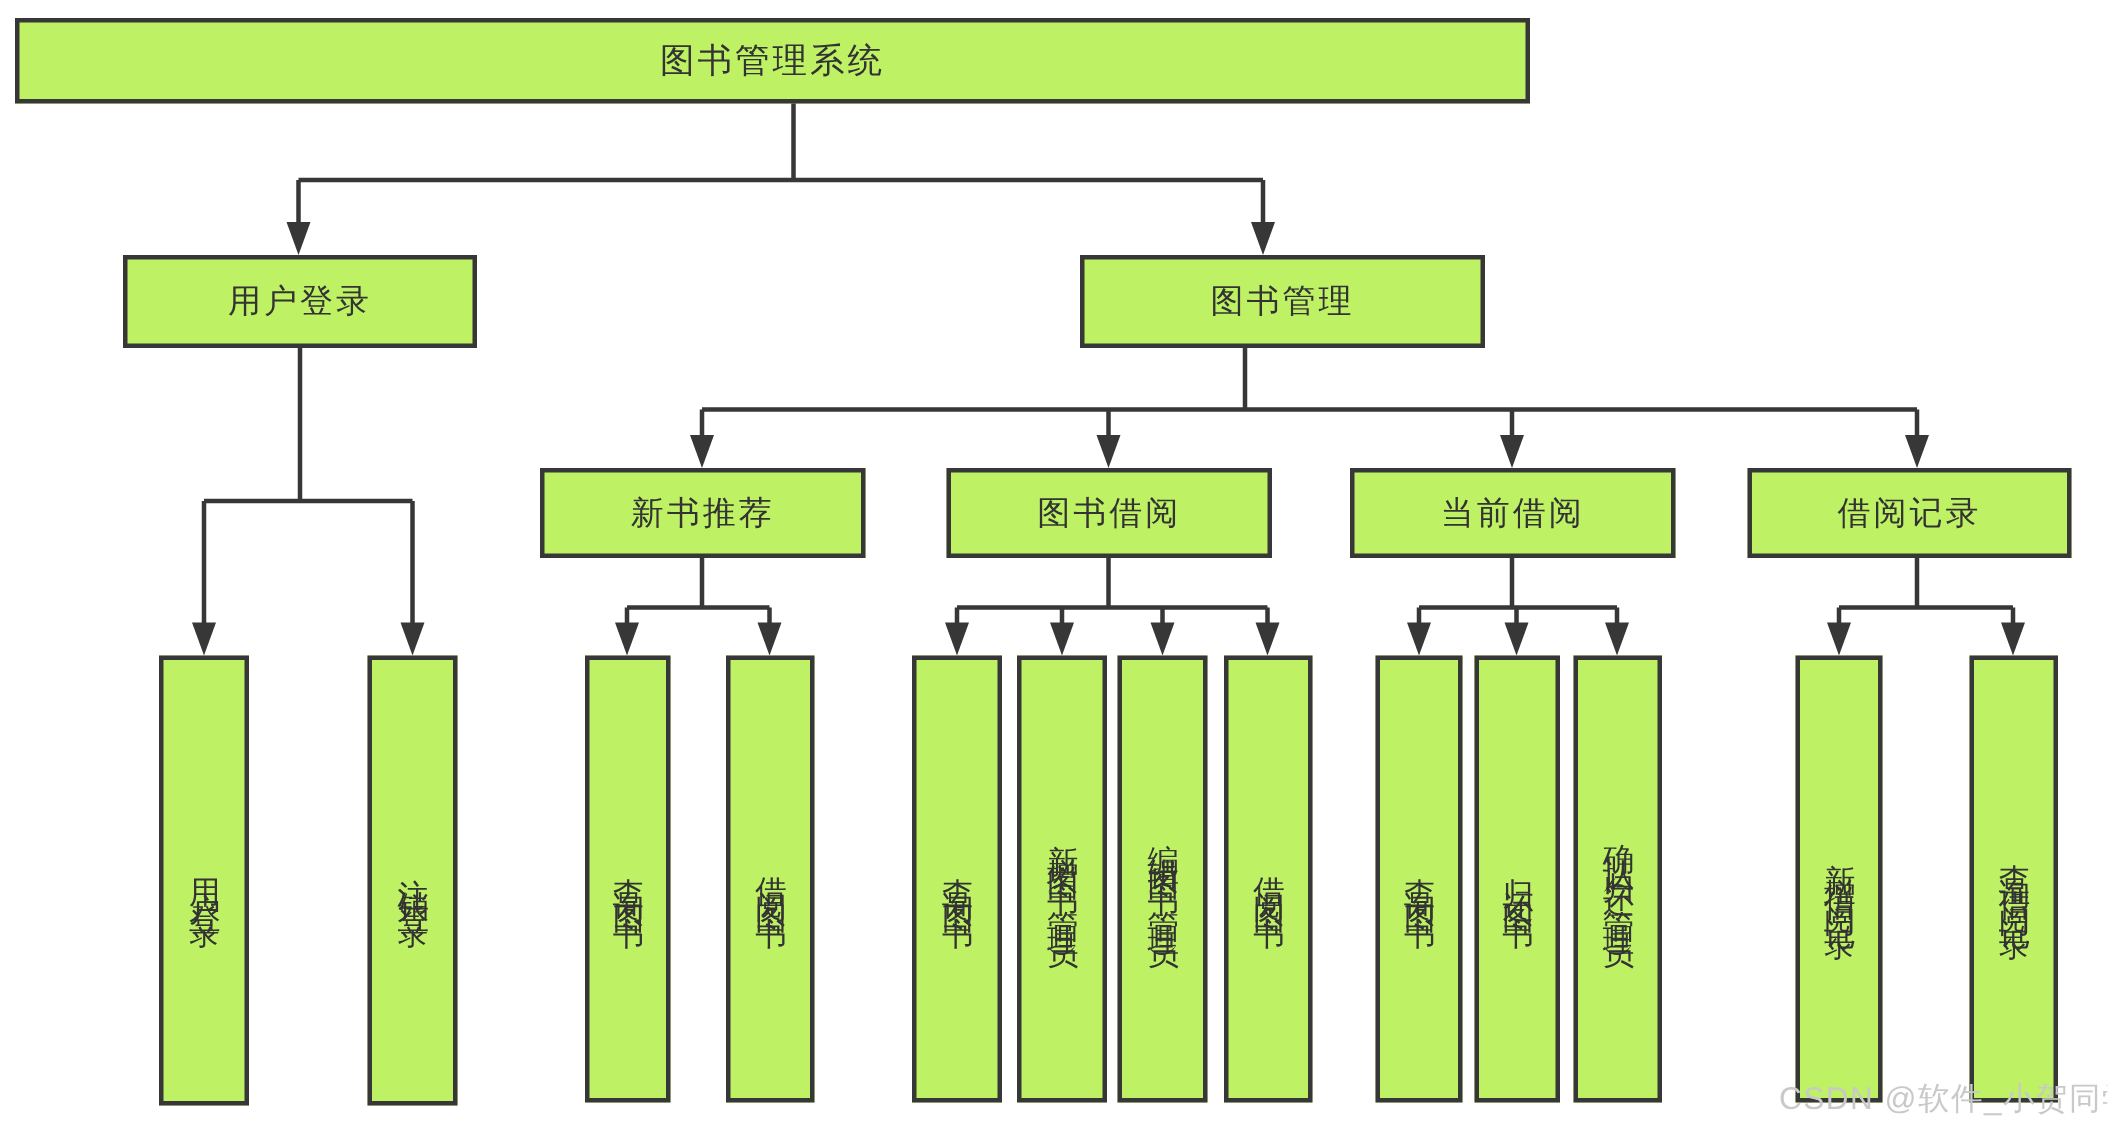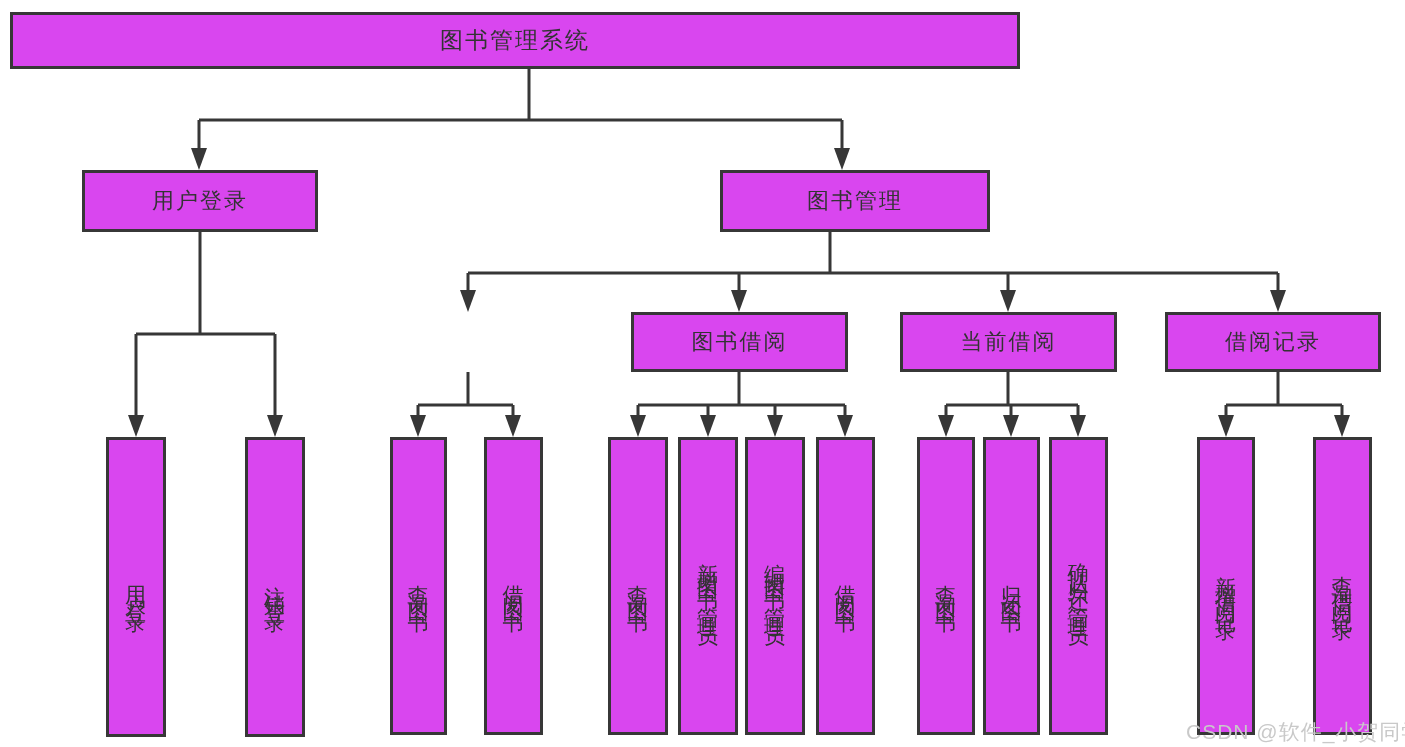--- a/index.html
+++ b/index.html
@@ -12,21 +12,21 @@
     overflow: hidden;
   }
   .wires {
     position: absolute;
     left: 0; top: 0;
     width: 1405px; height: 747px;
     pointer-events: none;
   }
   .box {
     position: absolute;
-    background: #d946ef;
+    background: #bef264;
     border: 3px solid #373737;
     box-sizing: border-box;
     display: flex;
     align-items: center;
     justify-content: center;
     color: #333333;
   }
   .hbox { font-size: 22px; letter-spacing: 2px; white-space: nowrap; }
   .root-box { font-size: 23px; }
   .vbox span {
@@ -97,20 +97,23 @@
     <span>图书管理系统</span>
   </div>
 
   <div class="box hbox" style="left:82px; top:170px; width:236px; height:62px;">
     <span>用户登录</span>
   </div>
   <div class="box hbox" style="left:720px; top:170px; width:270px; height:62px;">
     <span>图书管理</span>
   </div>
 
+  <div class="box hbox" style="left:360px; top:312px; width:217px; height:60px;">
+    <span>新书推荐</span>
+  </div>
   <div class="box hbox" style="left:631px; top:312px; width:217px; height:60px;">
     <span>图书借阅</span>
   </div>
   <div class="box hbox" style="left:900px; top:312px; width:217px; height:60px;">
     <span>当前借阅</span>
   </div>
   <div class="box hbox" style="left:1165px; top:312px; width:216px; height:60px;">
     <span>借阅记录</span>
   </div>
 

